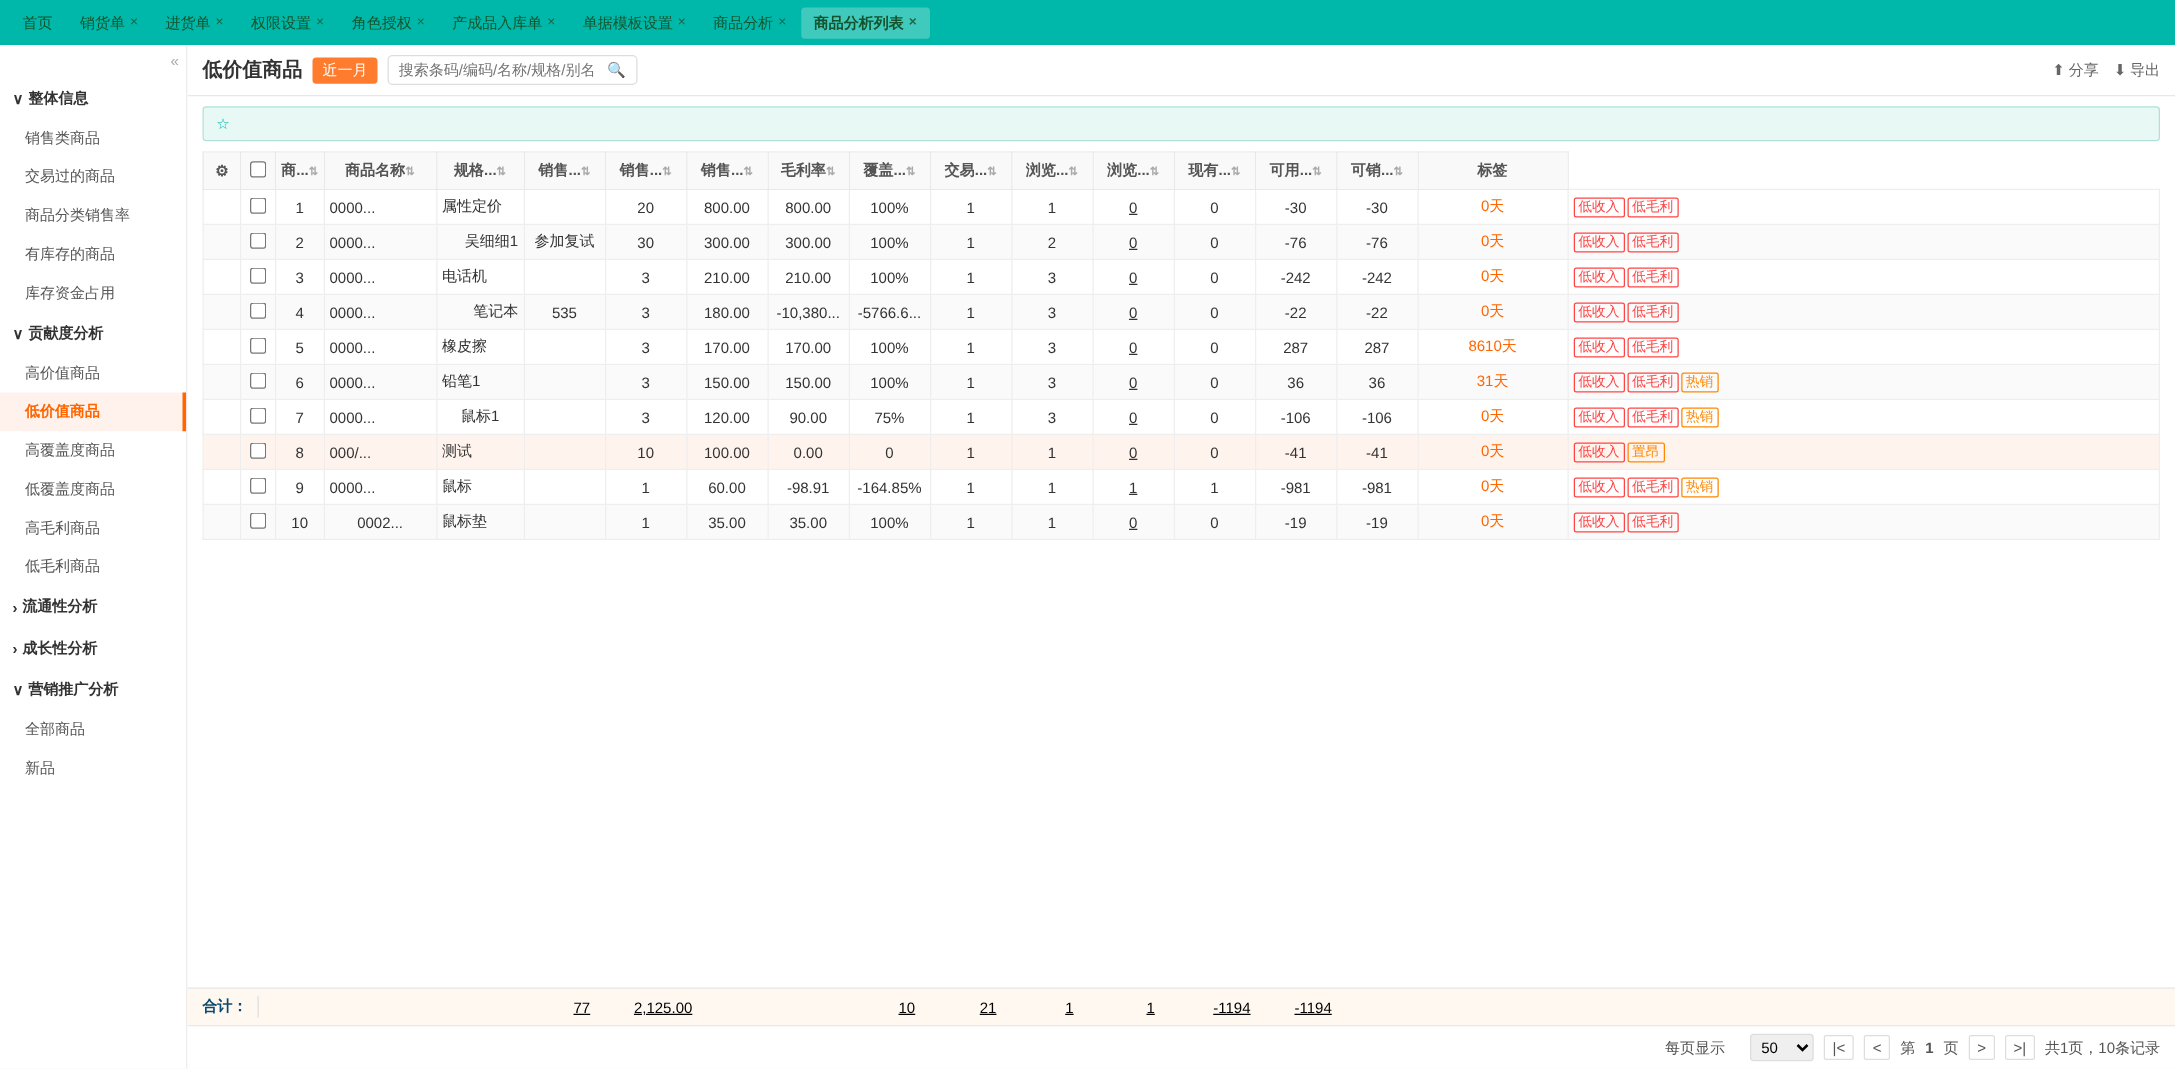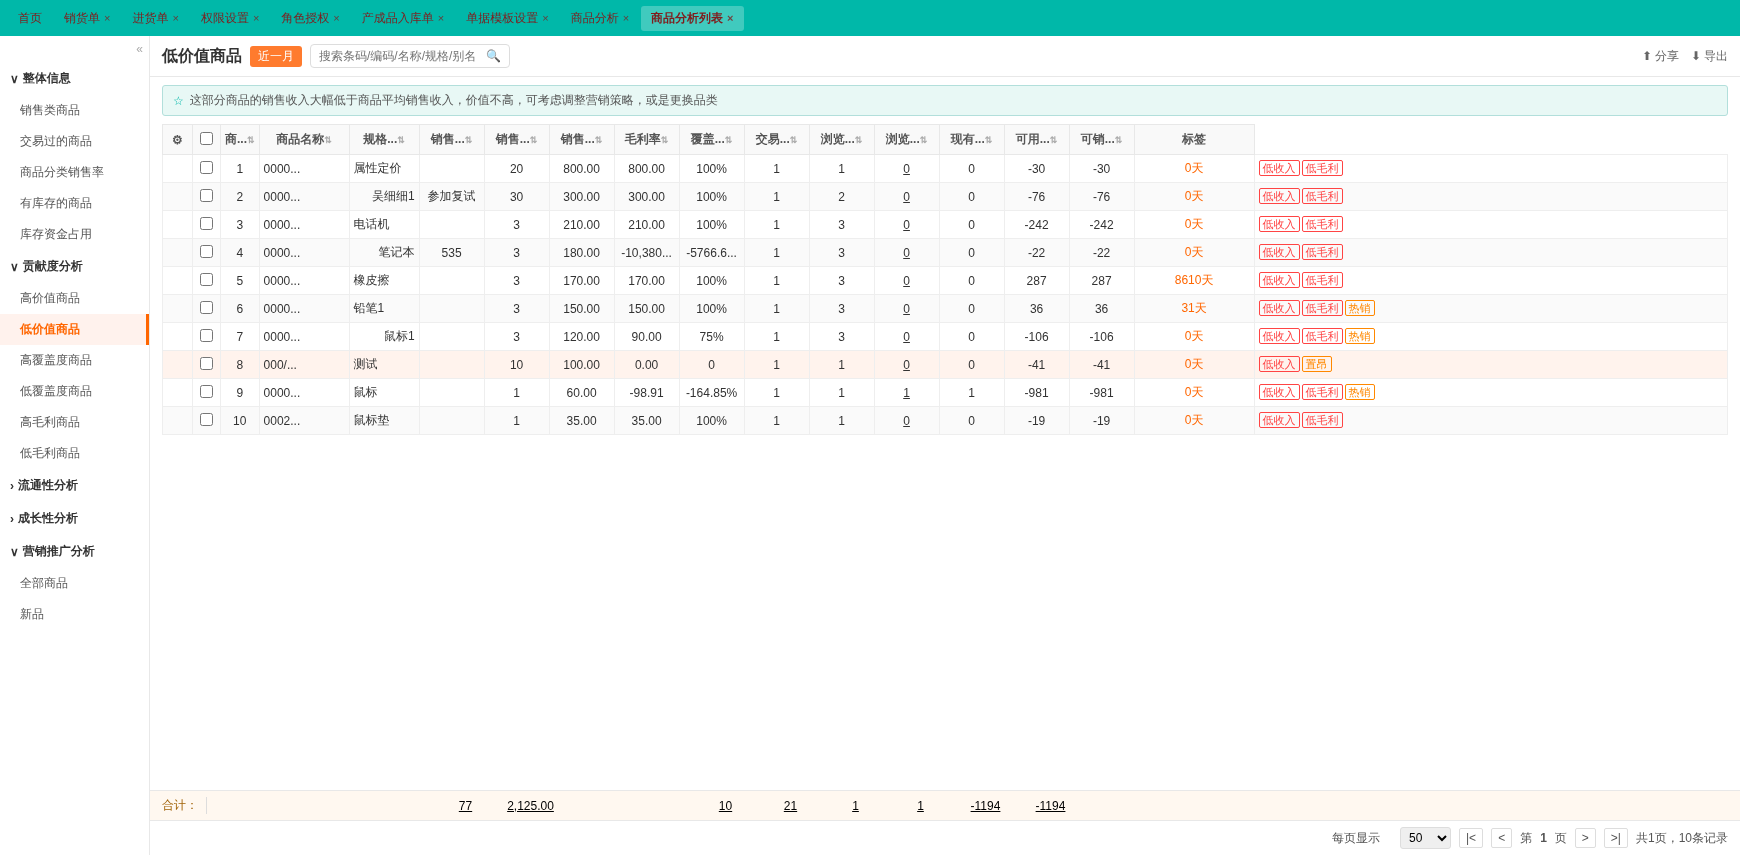--- a/index.html
+++ b/index.html
@@ -8,21 +8,21 @@
     
     .top-nav {
       background: #00b8a9;
       display: flex;
       align-items: center;
       height: 36px;
       padding: 0 8px;
       gap: 2px;
     }
     .nav-item {
-      color: #7f1d1d;
+      color: #14532d;
       padding: 4px 10px;
       cursor: pointer;
       white-space: nowrap;
       border-radius: 3px;
       display: flex;
       align-items: center;
       gap: 4px;
       font-size: 13px;
     }
     .nav-item.active { background: rgba(255,255,255,0.25); font-weight: bold; }
@@ -175,21 +175,21 @@
 
     
     .table-footer {
       background: #fff8f0;
       border-top: 1px solid #e8e8e8;
       padding: 6px 12px;
       display: flex;
       align-items: center;
       gap: 8px;
     }
-    .footer-label { font-weight: normal; color: #a16207; padding-right: 8px; border-right: 1px solid #ddd; margin-right: 8px; }
+    .footer-label { font-weight: bold; color: #0c4a6e; padding-right: 8px; border-right: 1px solid #ddd; margin-right: 8px; }
     .footer-values { display: flex; align-items: center; flex: 1; text-decoration: underline; }
 
     
     .pagination-bar {
       display: flex;
       align-items: center;
       justify-content: flex-end;
       padding: 6px 12px;
       border-top: 1px solid #e8e8e8;
       gap: 8px;
@@ -334,21 +334,20 @@
         </div>
         <div class="action-btn">
           <span>⬇</span>
           <span>导出</span>
         </div>
       </div>
     </div>
 
     <div class="alert-bar">
       <span class="alert-icon">☆</span>
-      <span>这部分商品的销售收入大幅低于商品平均销售收入，价值不高，可考虑调整营销策略，或是更换品类</span>
     </div>
 
     <div class="table-container">
       <table>
         <thead>
           <tr>
             <th class="col-settings">⚙</th>
             <th class="col-check"><input type="checkbox" style=""></th>
             <th class="col-num">商...<span class="sort-icon">⇅</span></th>
             <th class="col-name">商品名称<span class="sort-icon">⇅</span></th>
@@ -486,21 +485,21 @@
       <td>36</td>
       <td>36</td>
       <td><span style="color:#ff6600">31天</span></td>
       <td style="text-align:left;"><span class="tag-red" style="margin-right:2px;padding:1px 3px;border:1px solid currentColor;border-radius:2px;">低收入</span><span class="tag-red" style="margin-right:2px;padding:1px 3px;border:1px solid currentColor;border-radius:2px;">低毛利</span><span class="tag-orange" style="margin-right:2px;padding:1px 3px;border:1px solid currentColor;border-radius:2px;">热销</span></td>
     </tr>
             <tr>
       <td></td>
       <td><input type="checkbox" style=""></td>
       <td>7</td>
       <td style="text-align:left;padding-left:4px;">0000...</td>
-      <td style="text-align:right;">鼠标1</td>
+      <td style="text-align:center;">鼠标1</td>
       <td></td>
       <td>3</td>
       <td>120.00</td>
       <td>90.00</td>
       <td>75%</td>
       <td>1</td>
       <td>3</td>
       <td><span class="underline">0</span></td>
       <td>0</td>
       <td>-106</td>
@@ -545,21 +544,21 @@
       <td>1</td>
       <td>-981</td>
       <td>-981</td>
       <td><span style="color:#ff6600">0天</span></td>
       <td style="text-align:left;"><span class="tag-red" style="margin-right:2px;padding:1px 3px;border:1px solid currentColor;border-radius:2px;">低收入</span><span class="tag-red" style="margin-right:2px;padding:1px 3px;border:1px solid currentColor;border-radius:2px;">低毛利</span><span class="tag-orange" style="margin-right:2px;padding:1px 3px;border:1px solid currentColor;border-radius:2px;">热销</span></td>
     </tr>
             <tr>
       <td></td>
       <td><input type="checkbox" style=""></td>
       <td>10</td>
-      <td style="text-align:left;padding-left:4px;">0002...</td>
+      <td style="text-align:center;padding-left:4px;">0002...</td>
       <td style="text-align:left;">鼠标垫</td>
       <td></td>
       <td>1</td>
       <td>35.00</td>
       <td>35.00</td>
       <td>100%</td>
       <td>1</td>
       <td>1</td>
       <td><span class="underline">0</span></td>
       <td>0</td>

